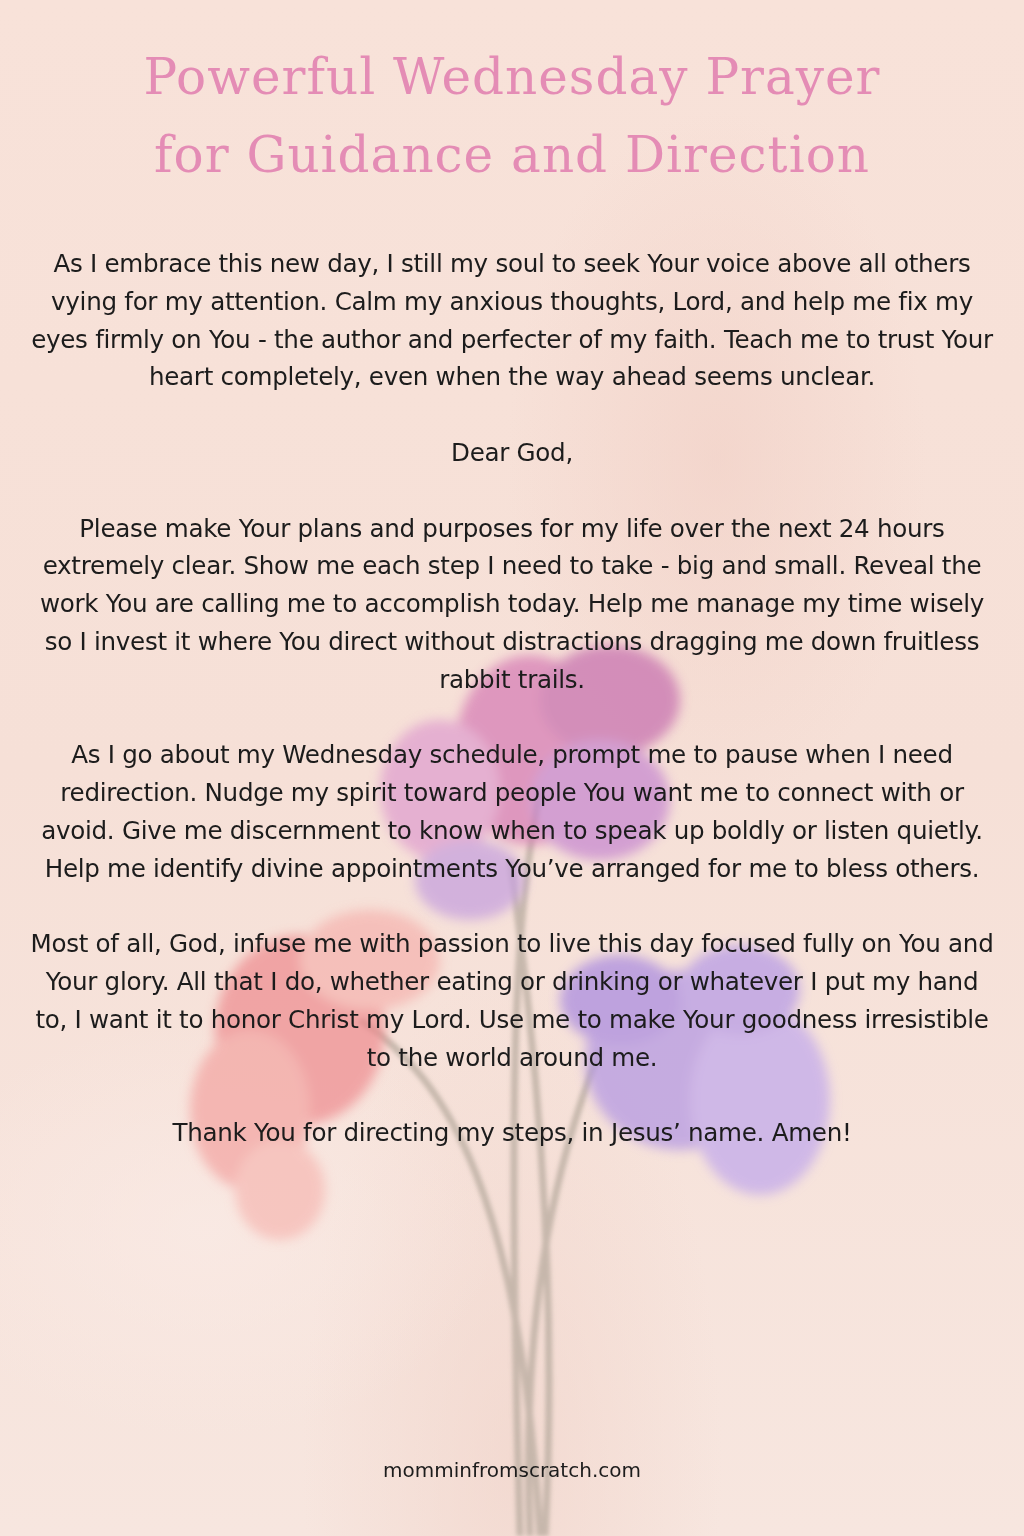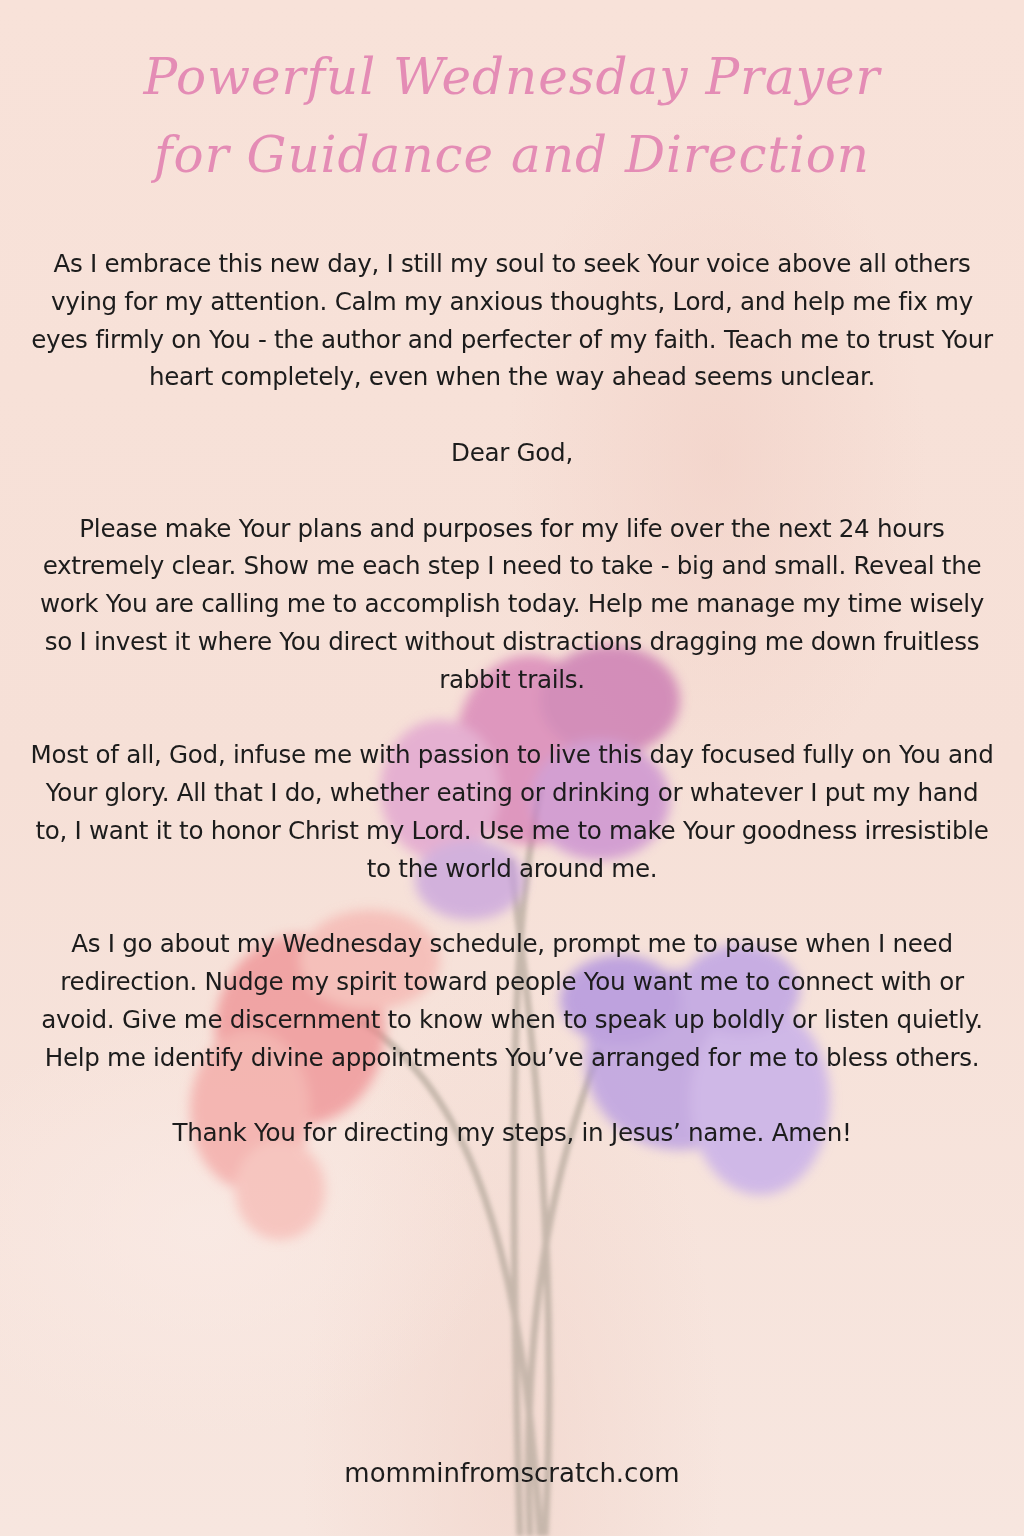--- a/index.html
+++ b/index.html
@@ -13,34 +13,34 @@
       background:
         radial-gradient(ellipse 300px 500px at 70% 30%, rgba(240,205,195,0.55), transparent 70%),
         radial-gradient(ellipse 420px 300px at 20% 80%, rgba(250,235,230,0.7), transparent 70%),
         radial-gradient(ellipse 300px 700px at 50% 95%, rgba(240,210,200,0.6), transparent 70%),
         linear-gradient(180deg, #f8e2d9 0%, #f6e0d7 50%, #f7e6df 100%);
     }
     .flowers { position: absolute; inset: 0; pointer-events: none; }
     .title {
       position: absolute; left: 0; right: 0; top: 38px; text-align: center;
       color: #e48cb5;
-      font-family: "DejaVu Serif", serif; font-style: italic; font-weight: normal;
+      font-family: "DejaVu Serif", serif; font-weight: normal;
       font-size: 50px; line-height: 78px; letter-spacing: 1px;
     }
     .body {
       position: absolute; left: 30px; right: 30px; top: 245px;
       text-align: center; color: #1c1c1c;
       font-family: "DejaVu Sans", sans-serif;
       font-size: 24.6px; line-height: 37.8px;
       letter-spacing: -0.3px;
     }
     .body p { margin: 0 0 37.8px 0; }
     .footer {
       position: absolute; left: 0; right: 0; top: 1458px; text-align: center;
-      color: #1c1c1c; font-family: "DejaVu Sans", sans-serif; font-size: 26px;
+      color: #1c1c1c; font-family: "DejaVu Sans", sans-serif; font-size: 20px;
     }
   </style>
 </head>
 <body>
 
 <div class="bg"></div>
 
 <svg class="flowers" width="1024" height="1536" viewBox="0 0 1024 1536">
   <defs>
     <filter id="blur1">
@@ -83,18 +83,18 @@
 
 <div class="title">
   <div>Powerful Wednesday Prayer</div>
   <div>for Guidance and Direction</div>
 </div>
 
 <div class="body">
   <p>As I embrace this new day, I still my soul to seek Your voice above all others vying for my attention. Calm my anxious thoughts, Lord, and help me fix my eyes firmly on You - the author and perfecter of my faith. Teach me to trust Your heart completely, even when the way ahead seems unclear.</p>
   <p>Dear God,</p>
   <p>Please make Your plans and purposes for my life over the next 24 hours extremely clear. Show me each step I need to take - big and small. Reveal the work You are calling me to accomplish today. Help me manage my time wisely so I invest it where You direct without distractions dragging me down fruitless rabbit trails.</p>
+  <p>As I go about my Wednesday schedule, prompt me to pause when I need redirection. Nudge my spirit toward people You want me to connect with or avoid. Give me discernment to know when to speak up boldly or listen quietly. Help me identify divine appointments You’ve arranged for me to bless others.</p>
   <p>Most of all, God, infuse me with passion to live this day focused fully on You and Your glory. All that I do, whether eating or drinking or whatever I put my hand to, I want it to honor Christ my Lord. Use me to make Your goodness irresistible to the world around me.</p>
-  <p>As I go about my Wednesday schedule, prompt me to pause when I need redirection. Nudge my spirit toward people You want me to connect with or avoid. Give me discernment to know when to speak up boldly or listen quietly. Help me identify divine appointments You’ve arranged for me to bless others.</p>
   <p>Thank You for directing my steps, in Jesus’ name. Amen!</p>
 </div>
 
 <div class="footer">momminfromscratch.com</div>
 
 </body></html>

